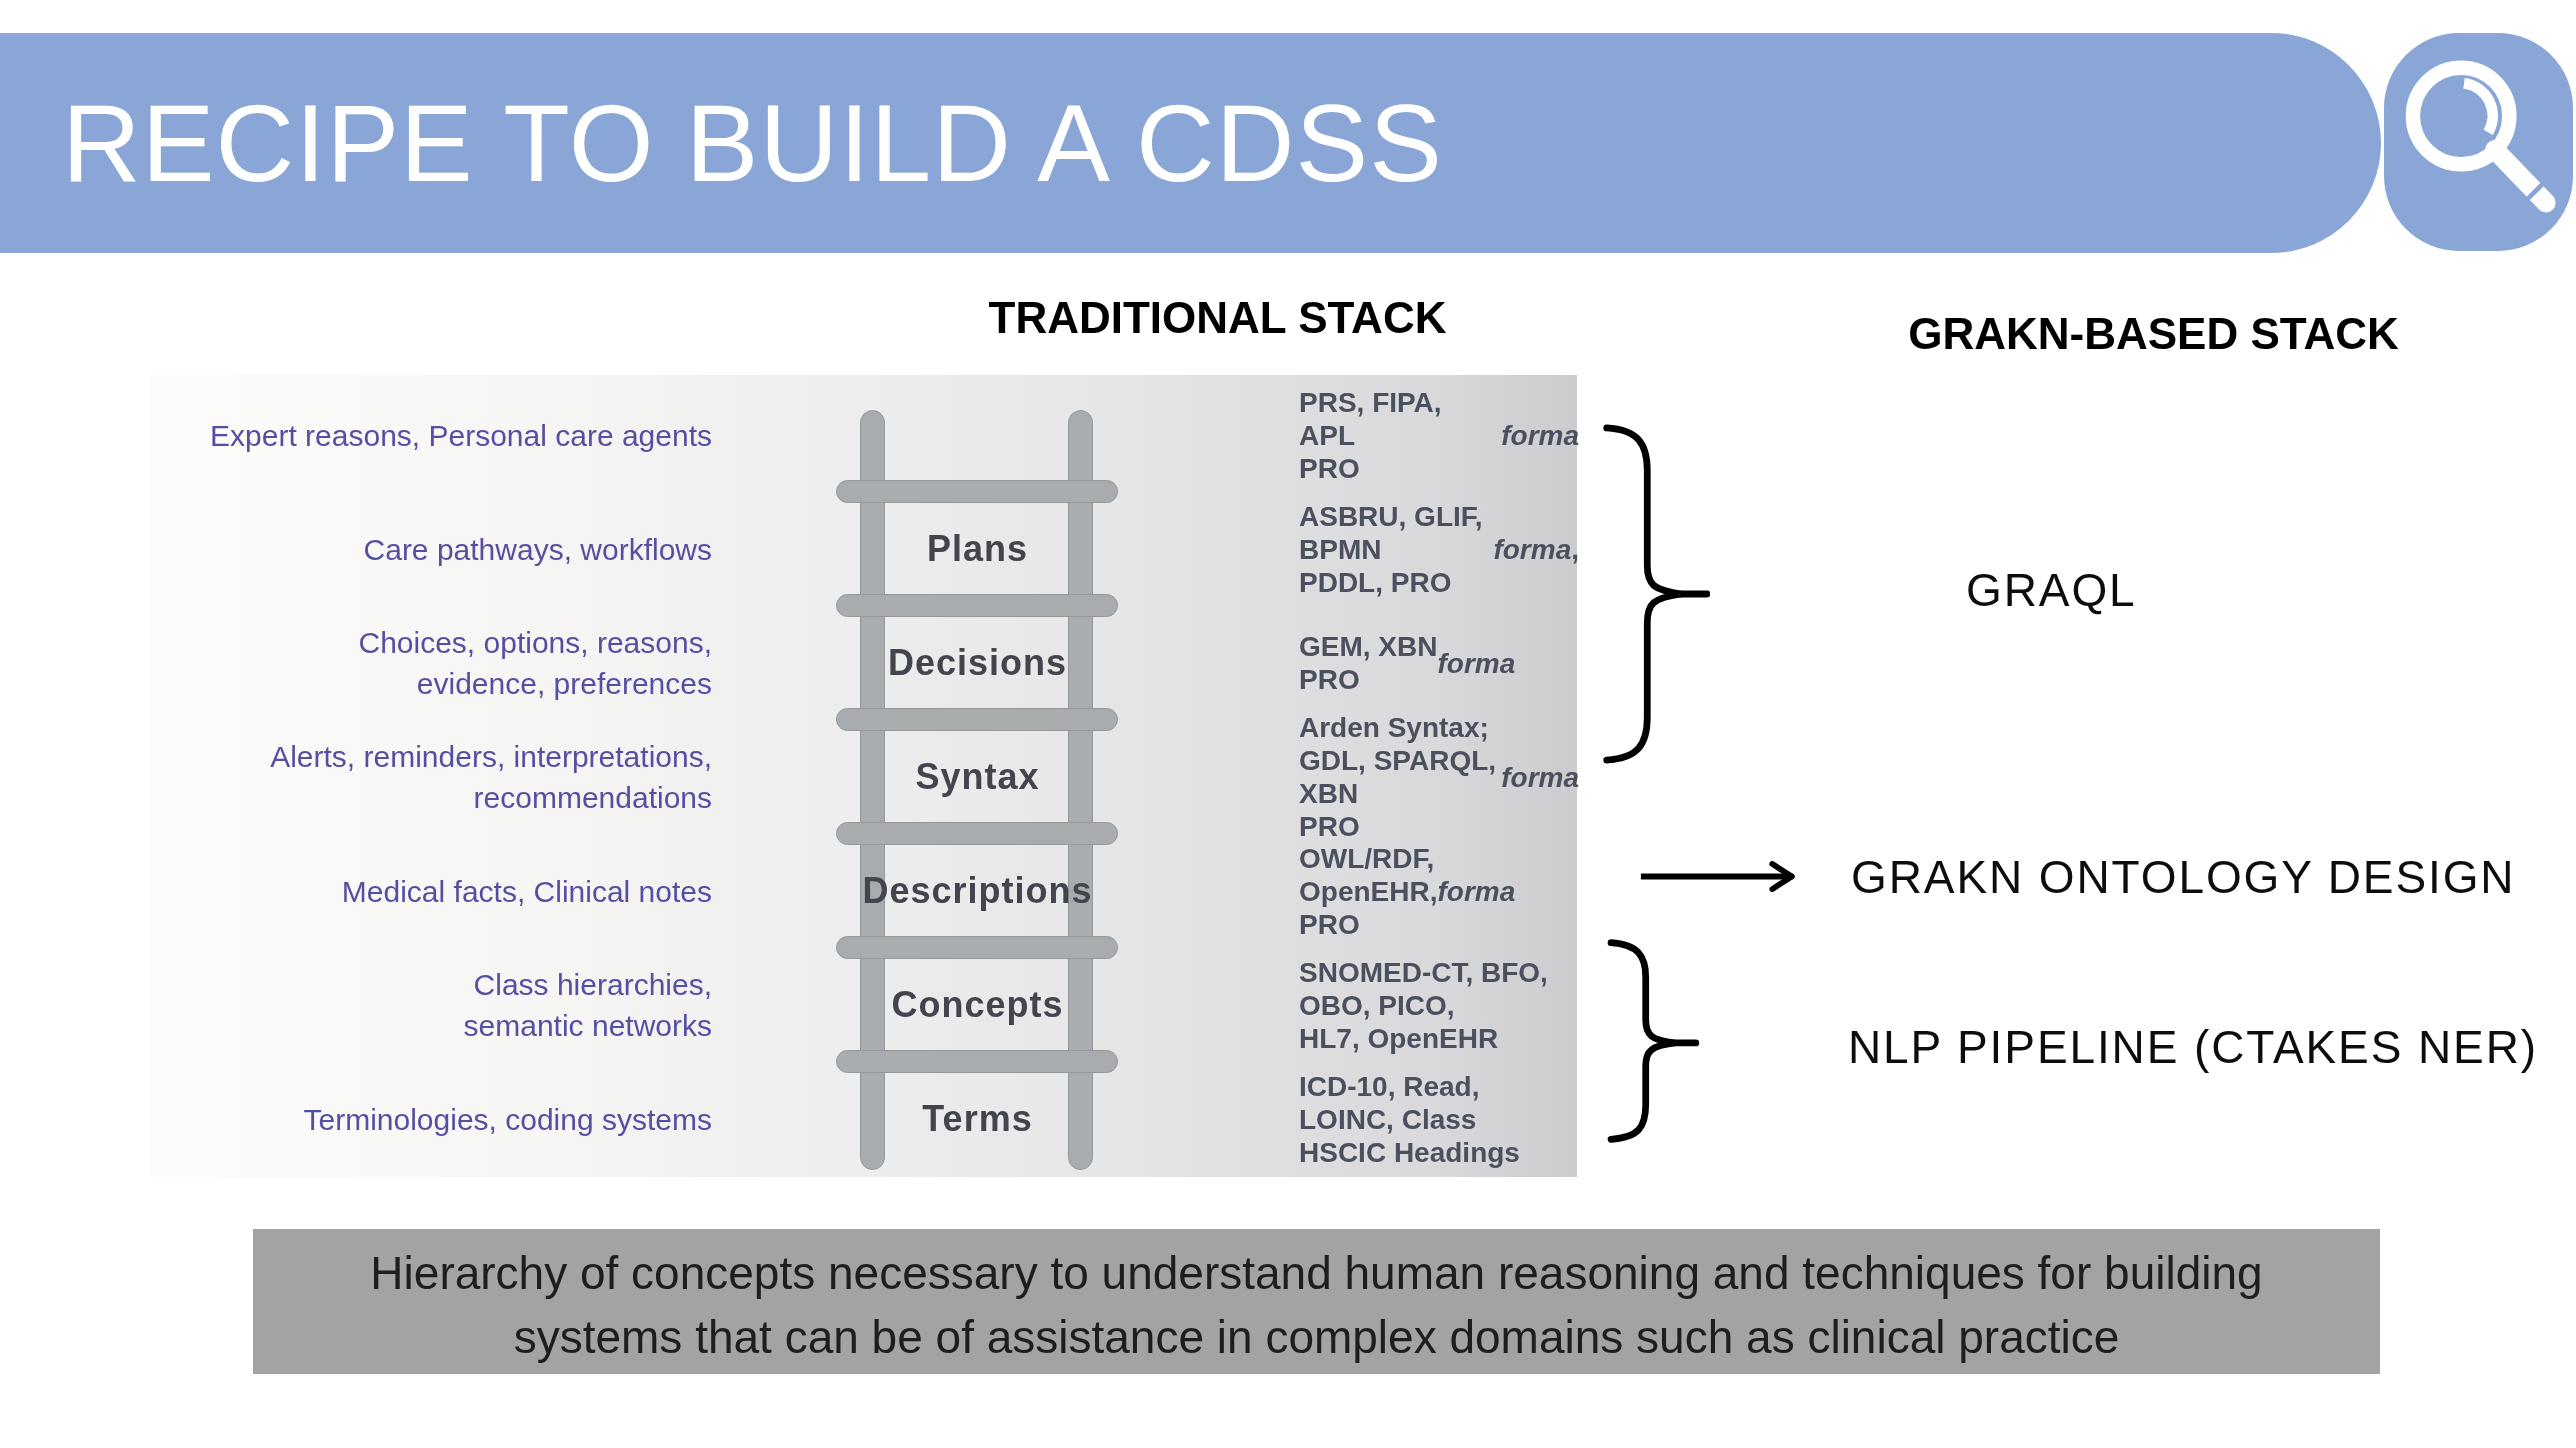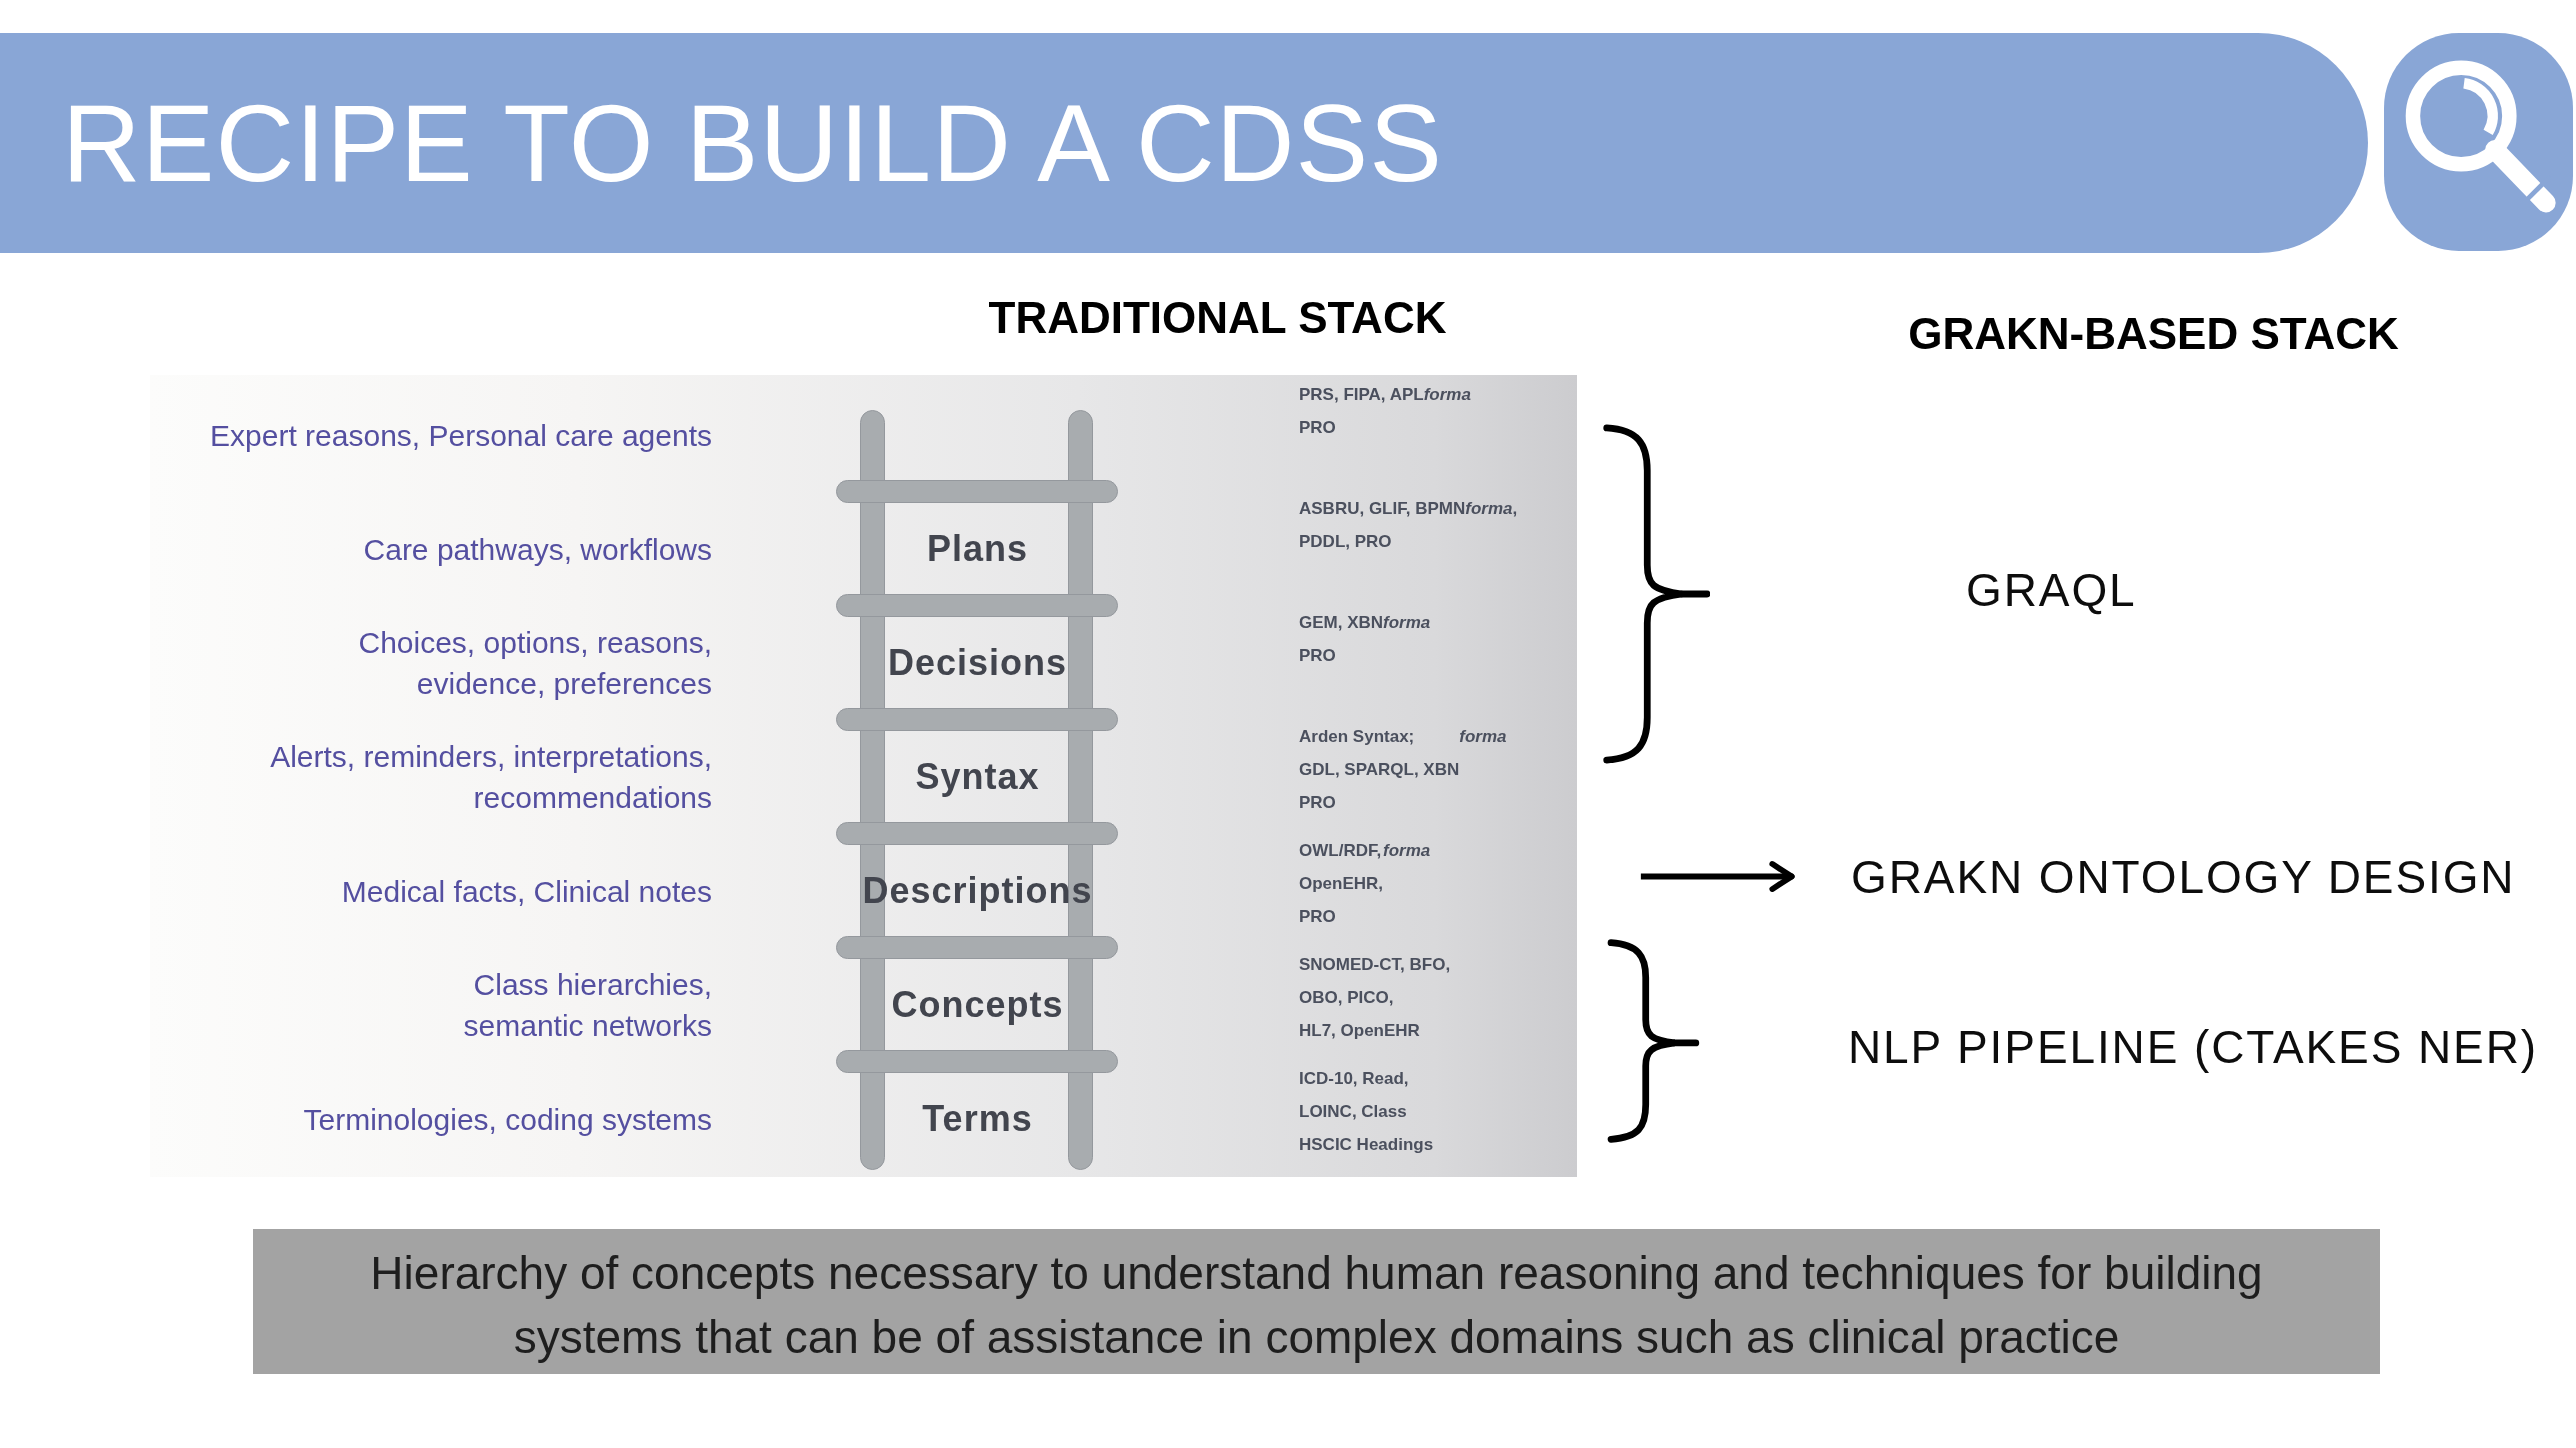--- a/index.html
+++ b/index.html
@@ -1,21 +1,21 @@
 <!DOCTYPE html>
 <html><head>
 <meta charset="utf-8">
 <style>
   html,body{margin:0;padding:0;background:#ffffff;}
   .stage{position:relative;width:2576px;height:1449px;background:#ffffff;overflow:hidden;
          font-family:"Liberation Sans", sans-serif;}
 
   
   .title-bar{position:absolute;left:0;top:33px;width:2368px;height:220px;
-             background:var(--blue);border-radius:0 110px 110px 0;}
+             background:var(--blue);border-radius:0 110px 110px 0;padding-left:13px;}
   .slide-title{position:absolute;left:62px;top:0;height:220px;line-height:220px;
                color:#ffffff;font-size:109px;letter-spacing:1px;white-space:nowrap;}
   .search-chip{position:absolute;left:2384px;top:33px;width:189px;height:218px;
                background:var(--blue);border-radius:75px;}
   .search-chip svg{position:absolute;left:0;top:0;}
 
   
   .col-header{position:absolute;top:290px;height:56px;line-height:56px;text-align:center;
               font-size:44px;font-weight:bold;color:#000;}
   .col-header.traditional{left:918px;width:599px;}
@@ -24,22 +24,22 @@
   
   .panel{position:absolute;left:150px;top:375px;width:1427px;height:802px;
          background:linear-gradient(90deg,#fcfcfb 0%,#f6f5f4 30%,#e7e7e8 65%,#d9d9db 90%,#cccccf 100%);}
 
   
   .lrow,.crow,.srow{position:absolute;height:114px;display:flex;}
   .lrow{left:150px;width:562px;align-items:center;justify-content:flex-end;
         text-align:right;color:var(--purple);font-size:30px;line-height:41px;white-space:pre-line;}
   .crow{left:852px;width:251px;align-items:center;justify-content:center;
         color:#42454e;font-size:36px;font-weight:600;letter-spacing:1px;}
-  .srow{left:1299px;width:280px;justify-content:flex-start;
-        color:#4b505e;font-size:17px;font-weight:600;line-height:33px;white-space:pre-line;}
+  .srow{left:1299px;width:280px;align-items:center;justify-content:flex-start;
+        color:#4b505e;font-size:28px;font-weight:600;line-height:33px;white-space:pre-line;}
   .row1{top:378px}.row2{top:492px}.row3{top:606px}.row4{top:720px}
   .row5{top:834px}.row6{top:948px}.row7{top:1062px}
 
   
   .rail{position:absolute;top:410px;width:25px;height:760px;background:#a8acaf;
         border:1.9px solid #94989d;border-radius:12.6px;box-sizing:border-box;}
   .rail.left{left:860px}.rail.right{left:1068px}
   .rung{position:absolute;left:836px;width:282px;height:23px;background:#a8acaf;
         border:1.9px solid #94989d;border-radius:11.6px;box-sizing:border-box;}
   .rung1{top:480px}.rung2{top:594px}.rung3{top:708px}

